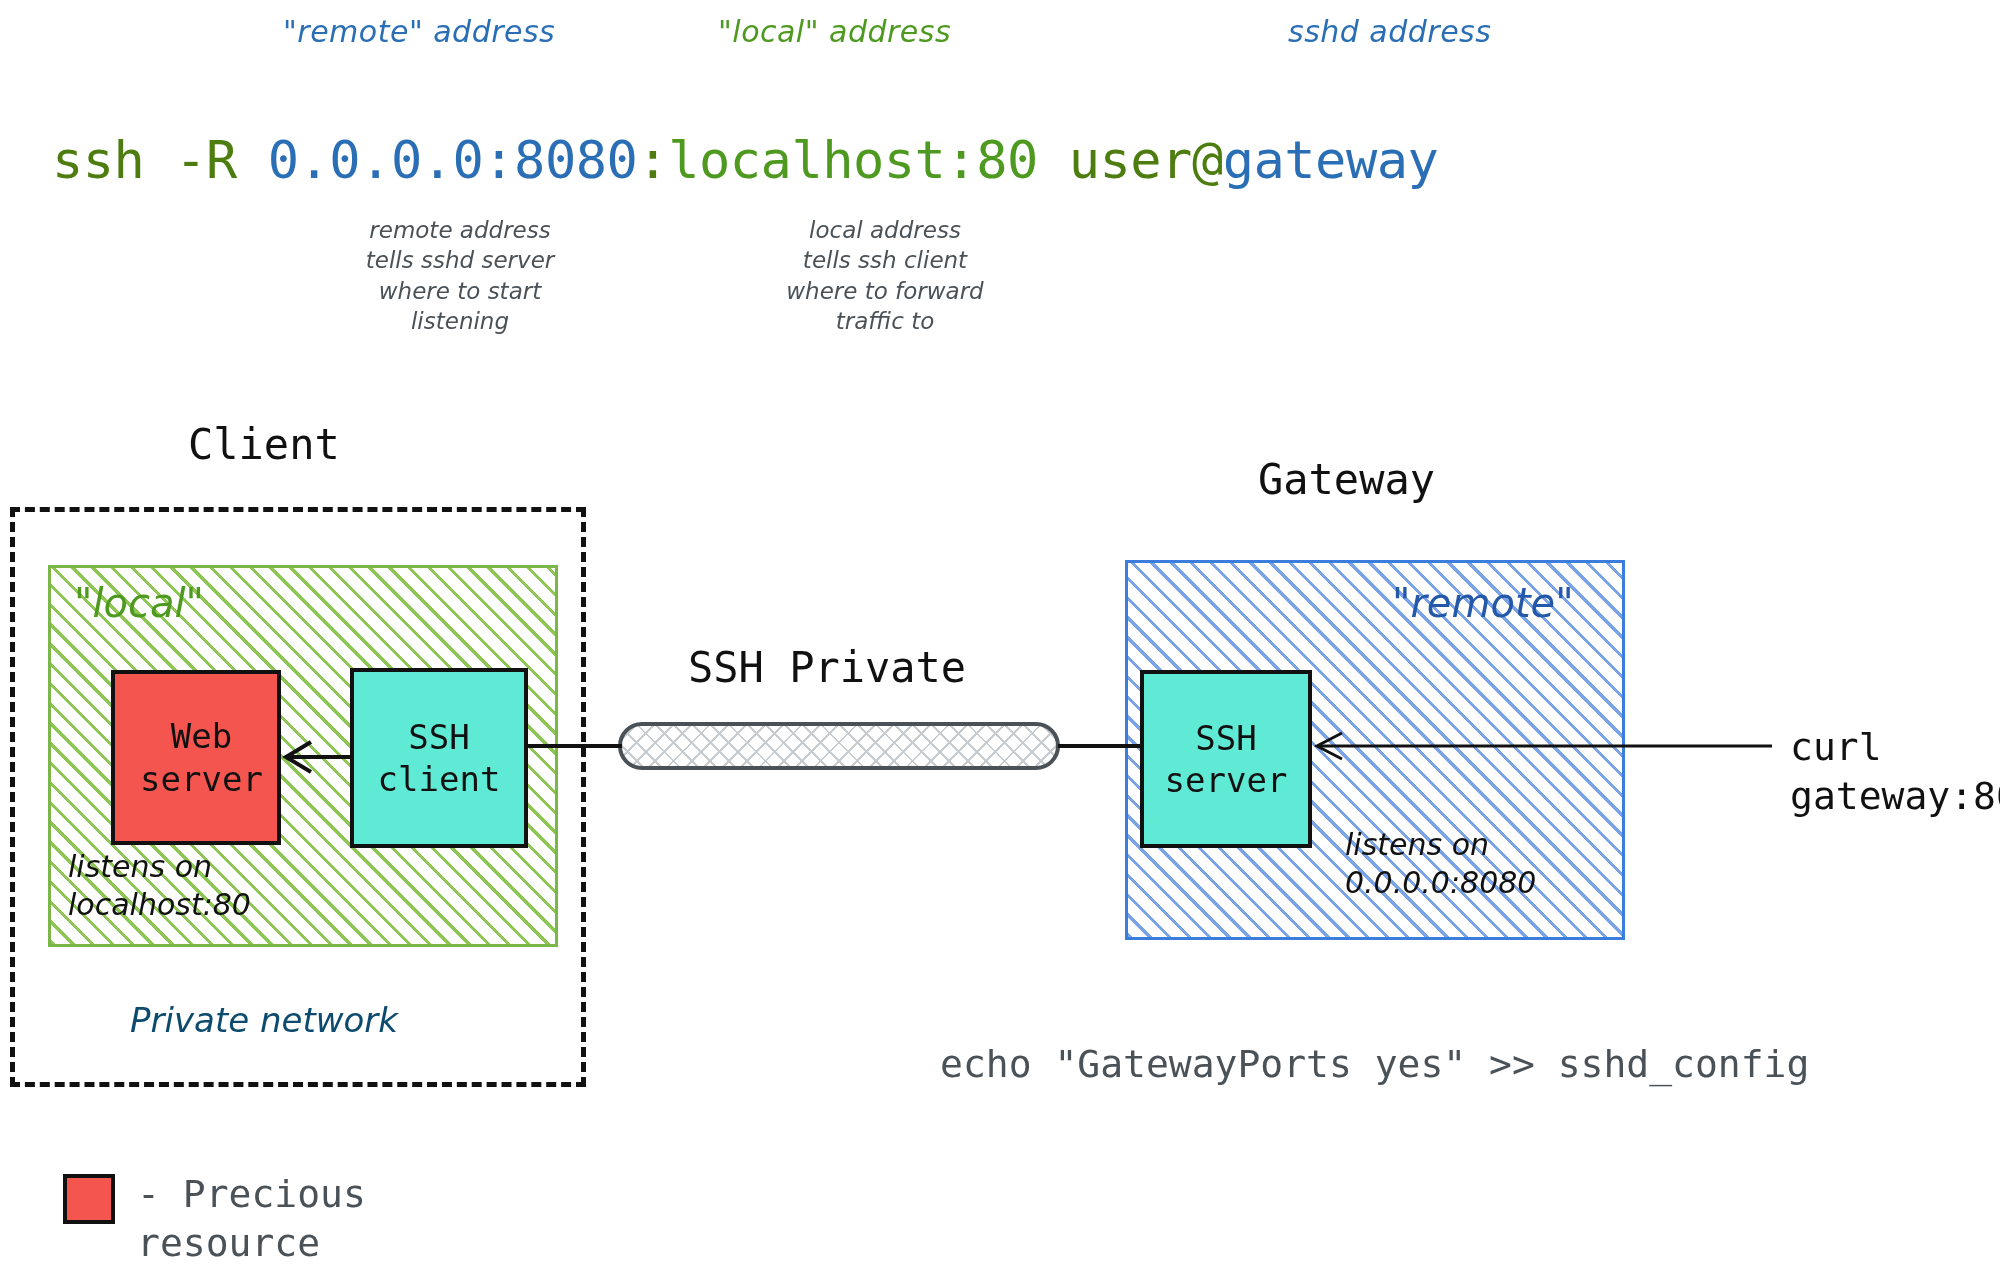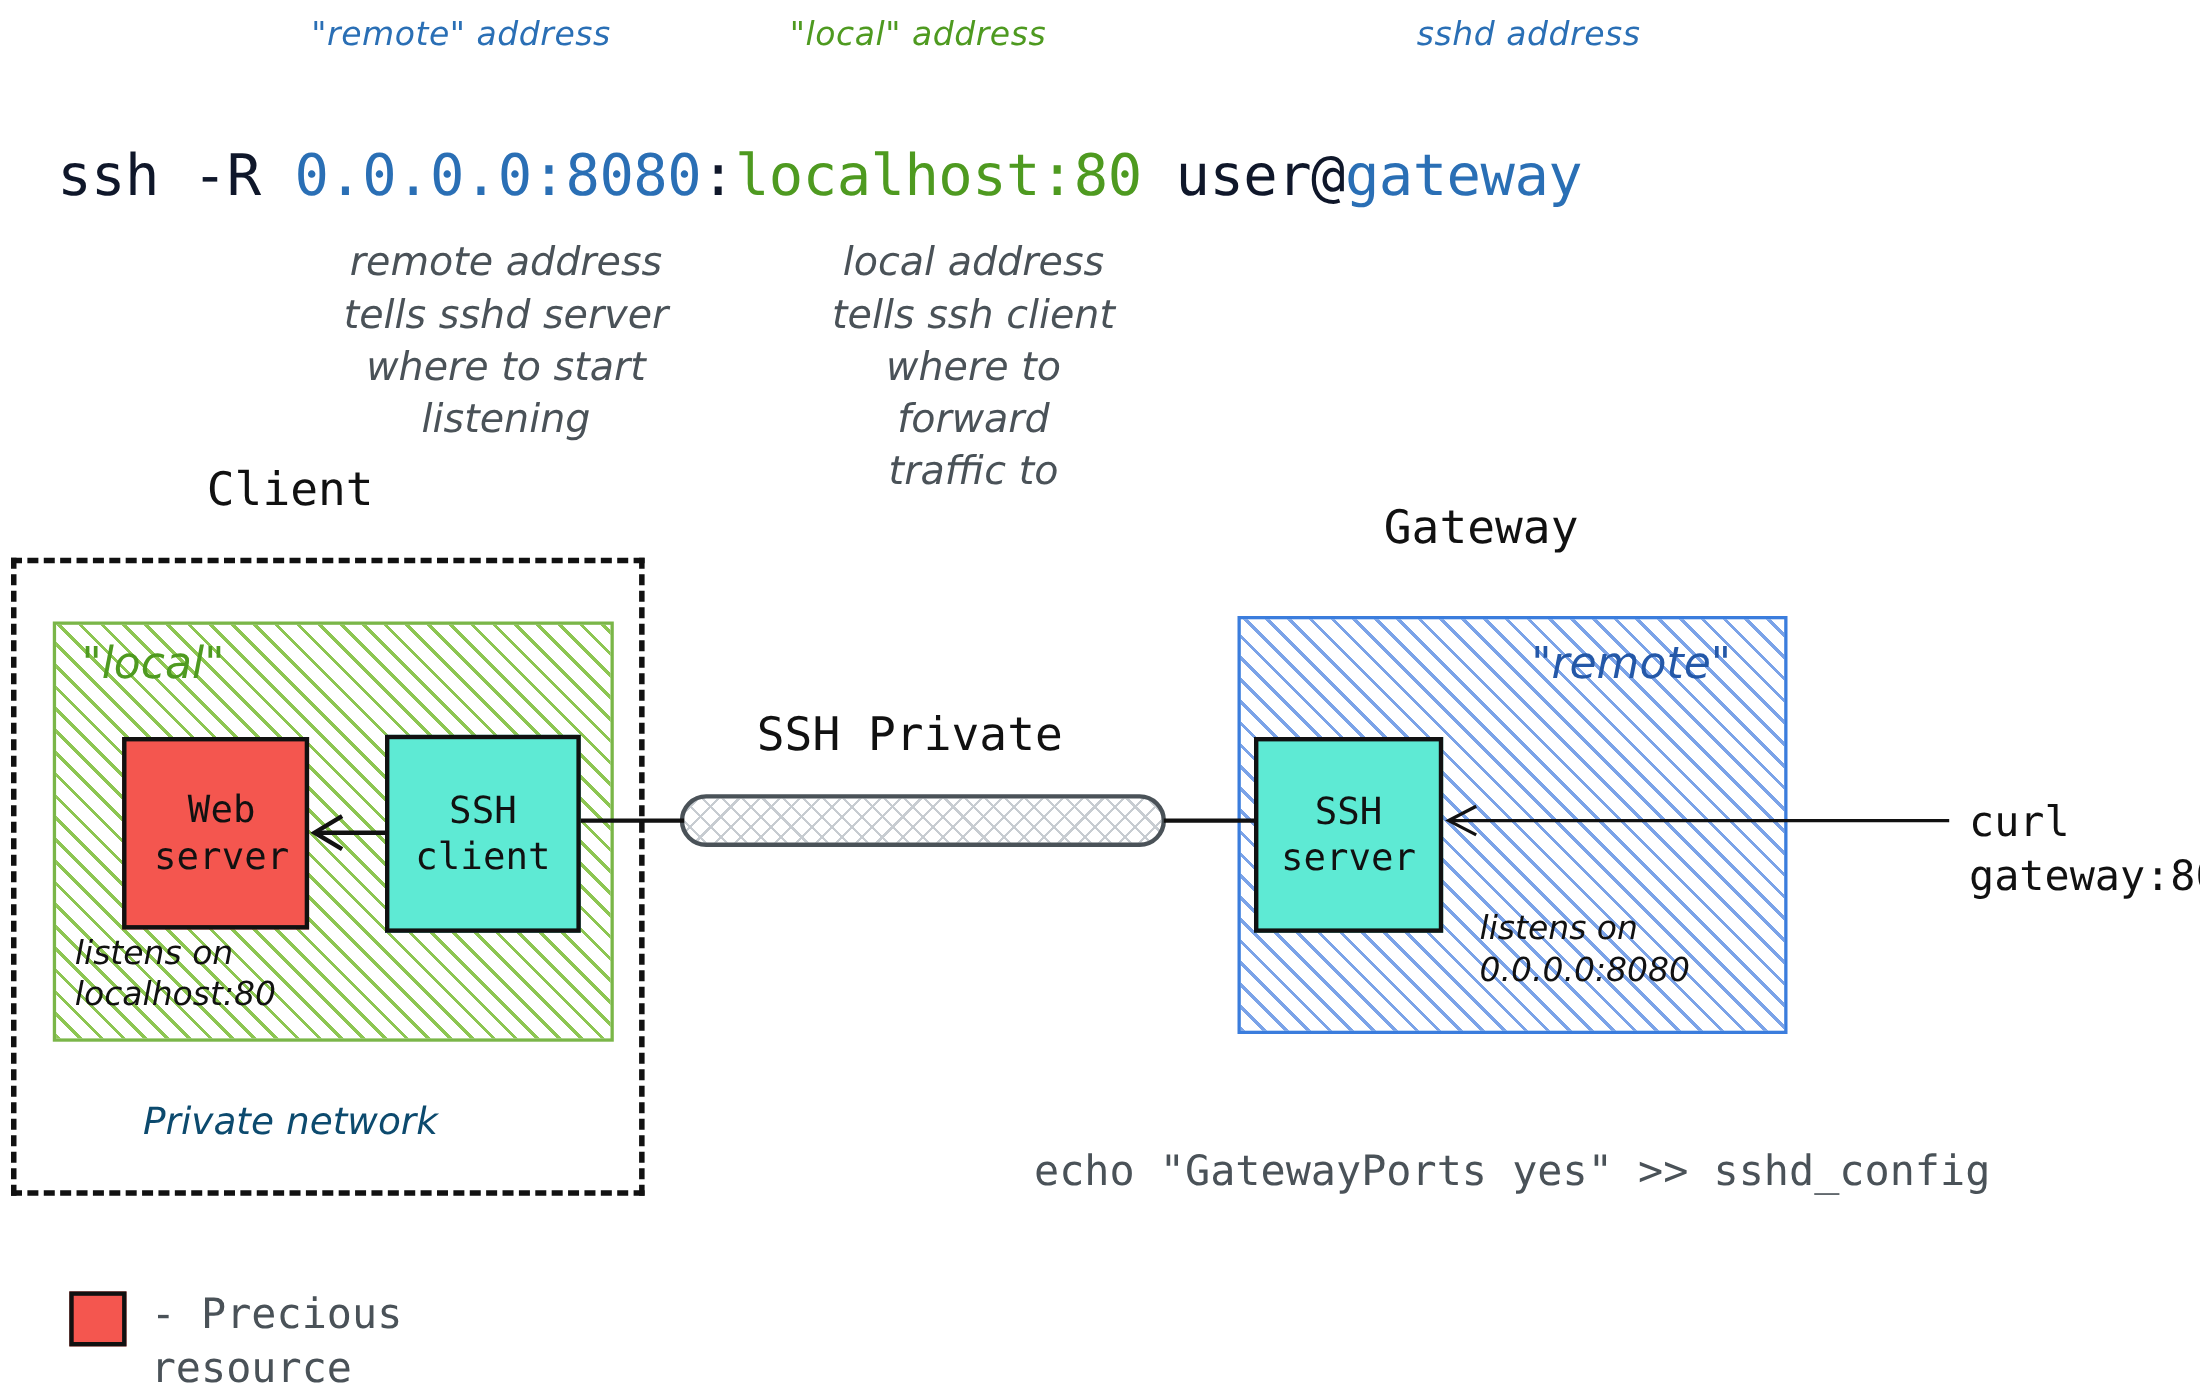--- a/index.html
+++ b/index.html
@@ -34,27 +34,27 @@
     left: 52px; top: 130px;
     font-family: "DejaVu Sans Mono", monospace;
     font-size: 52px;
     white-space: nowrap;
     color: #111111;
     letter-spacing: -0.5px;
   }
   #command-line .seg-remote { color: #2a6fb5; }
   #command-line .seg-local  { color: #4e9a20; }
   #command-line .seg-gw     { color: #2a6fb5; }
-  #command-line .seg-plain  { color: #0f172a; }
+  #command-line .seg-plain  { color: #4d7c0f; }
 
   
   .explain {
     font-family: "DejaVu Sans", sans-serif;
     font-style: italic;
-    font-size: 36px;
+    font-size: 23px;
     line-height: 1.32;
     color: #4a5258;
     text-align: center;
     white-space: pre-line;
   }
   #explain-remote { left: 310px; top: 215px; width: 300px; }
   #explain-local  { left: 735px; top: 215px; width: 300px; }
 
   
   .node-title {

